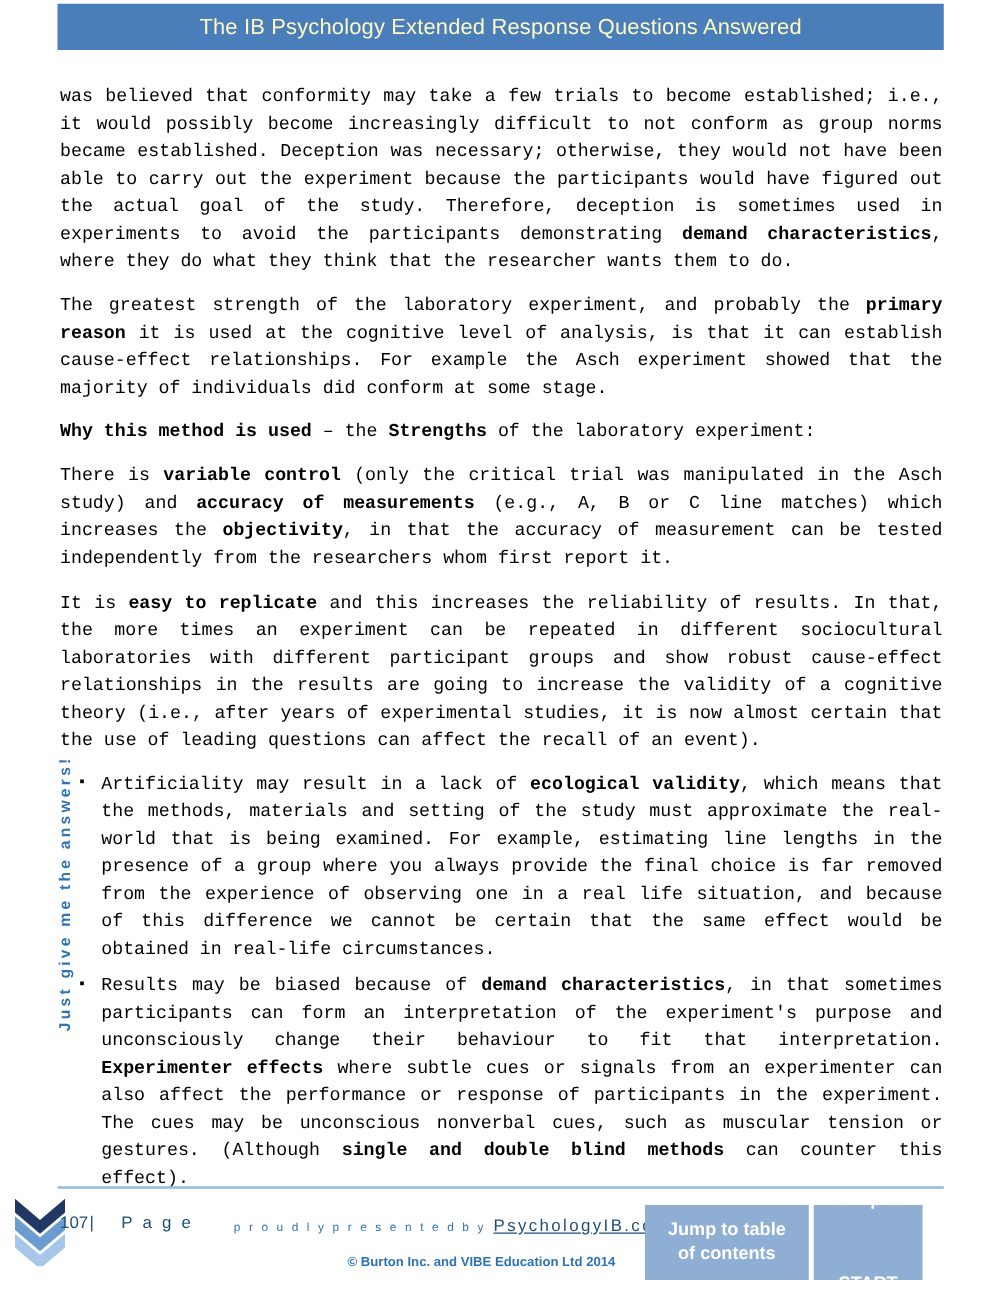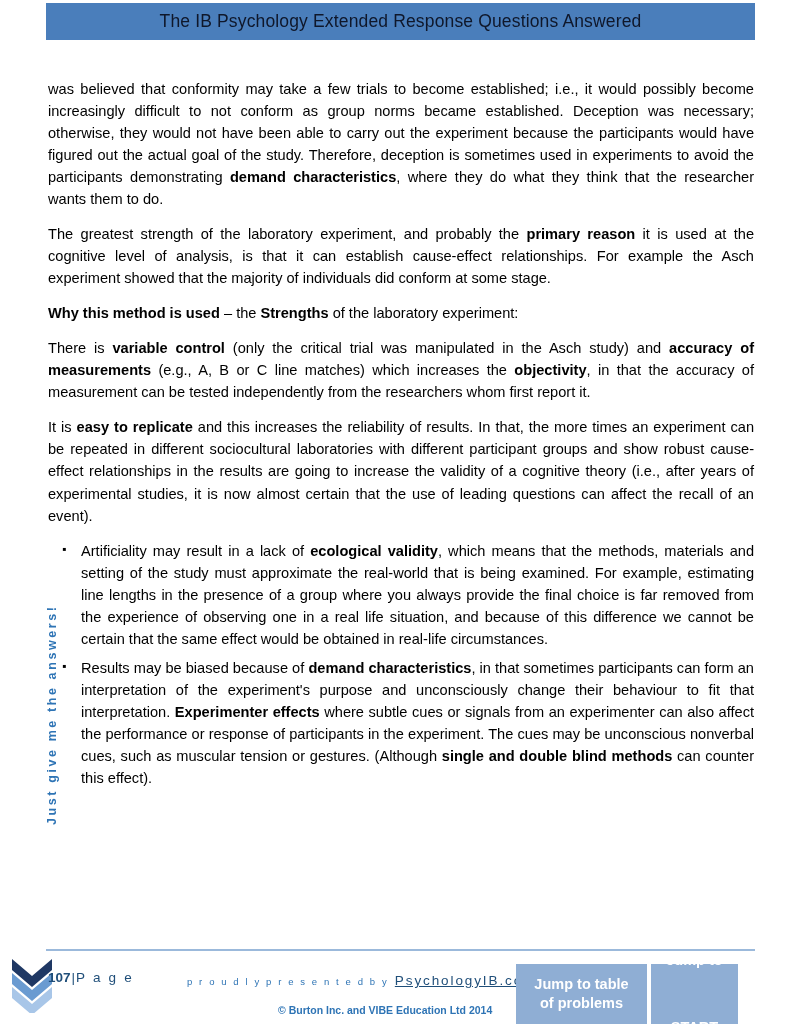--- a/index.html
+++ b/index.html
@@ -26,21 +26,21 @@
     left: 46px;
     top: 3px;
     width: 709px;
     height: 37px;
     background: #4A7EBB;
     display: flex;
     align-items: center;
     justify-content: center;
   }
   .header-title {
-    color: #0f172a;
+    color: #fef9c3;
     font-size: 17.5px;
     font-weight: 400;
     letter-spacing: 0.15px;
     white-space: nowrap;
   }
 
   
   .side-tab {
     position: absolute;
     left: -78px;
@@ -69,22 +69,23 @@
     top: 957px;
     width: 44px;
     height: 56px;
   }
   .chevrons svg { display: block; }
 
   
   .content {
     position: absolute;
     left: 48px;
-    top: 78px;
+    top: 67px;
     width: 706px;
+    font-family: Liberation Mono, monospace;
   }
   p.para {
     margin: 0 0 13px 0;
     font-size: 14.6px;
     line-height: 1.51;
     text-align: justify;
     text-justify: inter-word;
     color: #000;
   }
   p.para:last-child { margin-bottom: 0; }
@@ -130,23 +131,23 @@
     height: 70px;
   }
   .page-num {
     position: absolute;
     left: 2px;
     top: 8px;
     font-size: 13.5px;
     color: #1F4E79;
     white-space: nowrap;
   }
-  .page-num .num { font-weight: bold; }
+  .page-num .num { font-weight: normal; }
   .page-num .sep { font-weight: normal; padding: 0 1px; }
-  .page-num .pword { letter-spacing: 2.2px; }
+  .page-num .pword { letter-spacing: 2.2px; margin-left: 21px; }
 
   .presented {
     position: absolute;
     left: 141px;
     top: 11px;
     font-size: 9.5px;
     color: #2E74B5;
     letter-spacing: 2.1px;
     white-space: nowrap;
   }
@@ -250,21 +251,21 @@
     </div>
 
     <div class="presented">
       <span>p r o u d l y   p r e s e n t e d   b y</span><a class="brand-link" href="#">PsychologyIB.com</a>
     </div>
 
     <div class="copyright">© Burton Inc. and VIBE Education Ltd 2014</div>
 
     <div class="jump-btn" id="btn-toc">
       <span>Jump to table</span>
-      <span>of problems</span>
+      <span>of contents</span>
     </div>
 
     <div class="jump-btn" id="btn-start">
       <span>Jump to</span>
       <span>START</span>
     </div>
 
   </div>
 
 </div>

